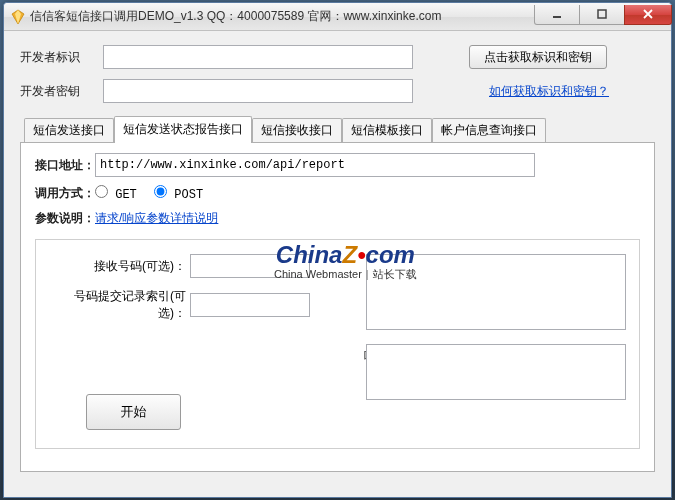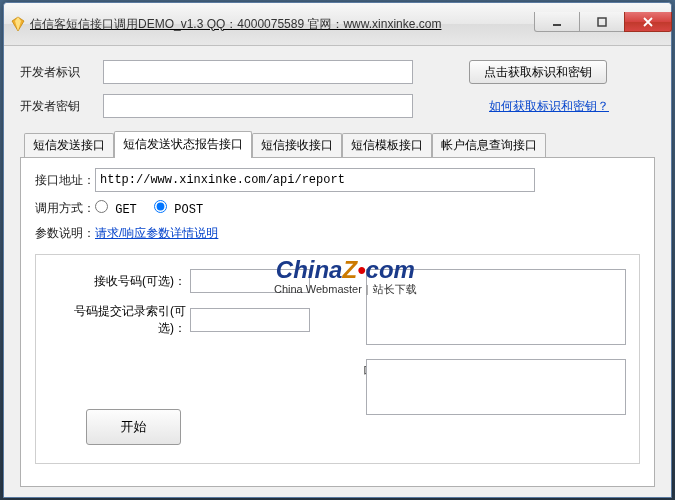--- a/index.html
+++ b/index.html
@@ -15,27 +15,26 @@
     position: absolute;
     left: 3px; top: 2px;
     width: 669px; height: 496px;
     background: #fff;
     border: 1px solid #5a7aa0;
     border-radius: 4px 4px 0 0;
     display: flex; flex-direction: column;
     box-shadow: 0 0 6px rgba(0,0,0,0.4);
   }
   .titlebar {
-    height: 43px;
+    height: 28px;
     background: linear-gradient(to bottom, #f8f8f8 0%, #e8e8e8 50%, #dcdcdc 51%, #e8e8e8 100%);
     border-bottom: 1px solid #c0c0c0;
     display: flex; align-items: center;
     padding: 0 0 0 6px;
     border-radius: 4px 4px 0 0;
-    text-decoration: underline;
   }
   .app-icon {
     width: 16px; height: 16px; margin-right: 4px;
     display: inline-block;
   }
   .app-icon svg { width:16px; height:16px; }
   .title-text { color:#333; font-size:12px; flex:0 0 auto; }
   .title-spacer { flex:1; }
   .win-btns { display:flex; height:20px; margin-top:-4px; margin-right:-1px;}
   .win-btn {
@@ -98,21 +97,21 @@
   }
   .tab-body {
     border:1px solid #b0b0b0;
     background:#fff;
     padding:10px 14px 12px 14px;
     position:relative; z-index:1;
     flex:1;
     min-height:330px;
   }
   .formrow { display:flex; align-items:center; margin-bottom:8px; }
-  .flabel { width:60px; color:#222; }
+  .flabel { width:60px; color:#222;font-weight:bold; }
   .mono { font-family: "Courier New", monospace; font-size:12px; }
   .radio-wrap label { margin-right:14px; font-family:"Courier New",monospace; font-size:12px;}
 
   .inner-group {
     border:1px solid #cfcfcf;
     margin-top:12px;
     padding:14px 14px 14px 14px;
     position:relative;
     height:210px;
   }

